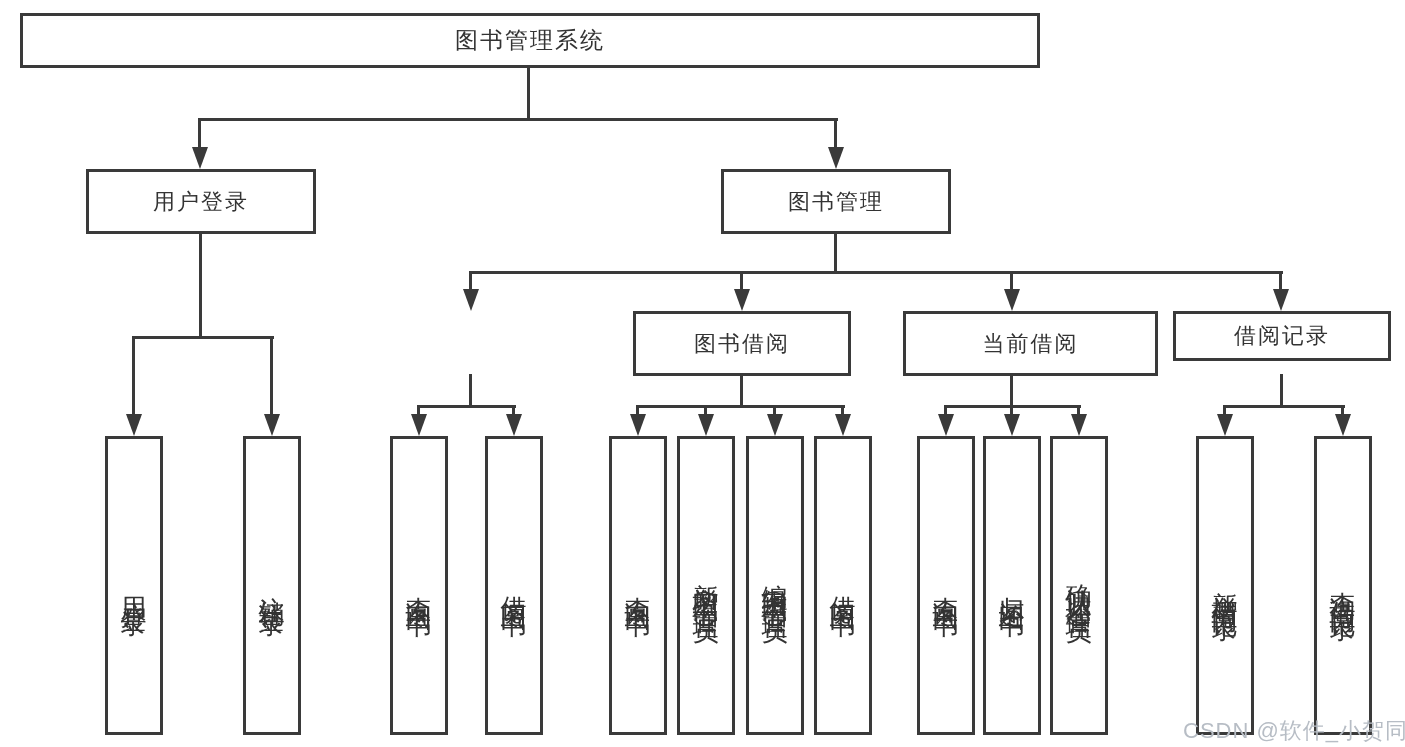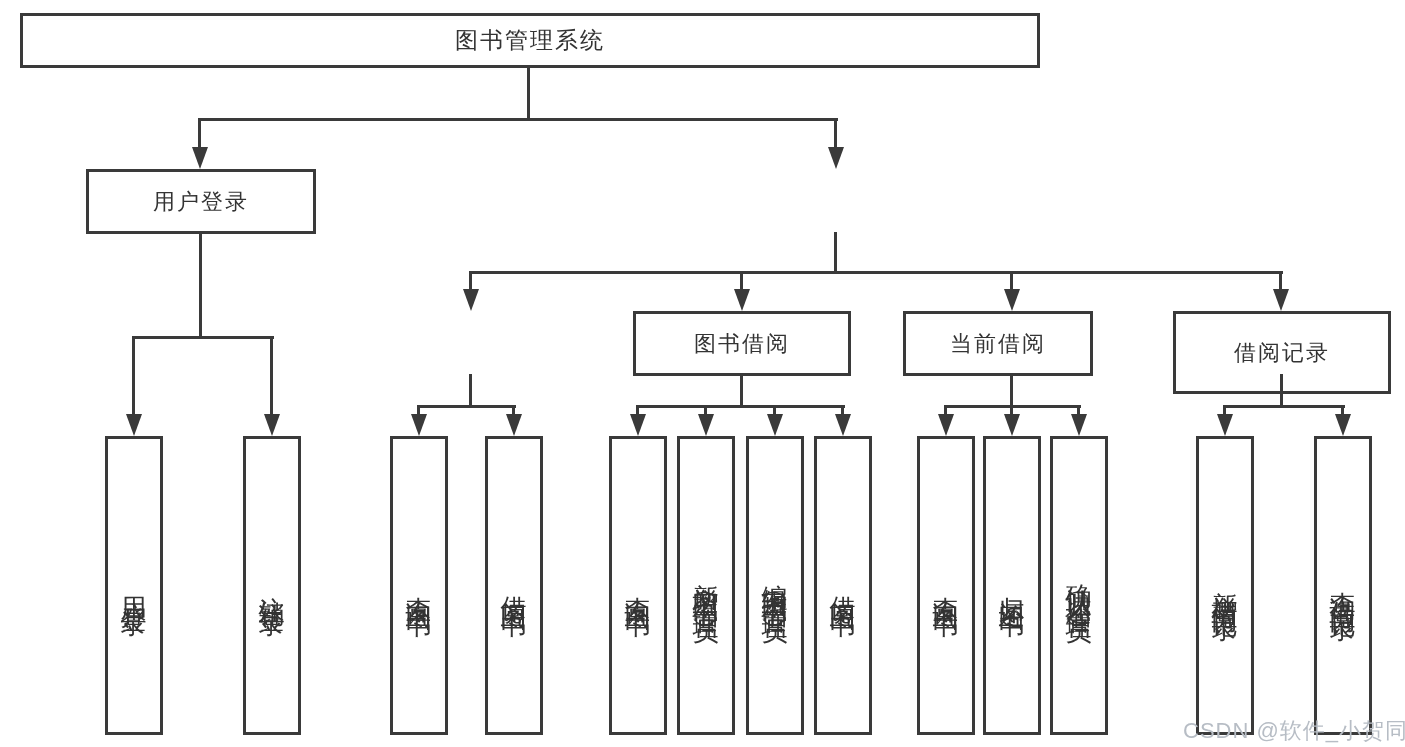--- a/index.html
+++ b/index.html
@@ -32,28 +32,31 @@
 
 <div class="canvas">
 
   <div class="box h root" style="left:20px;top:13px;width:1020px;height:55px;text-align:right;">
     <span>图书管理系统</span>
   </div>
 
   <div class="box h" style="left:86px;top:169px;width:230px;height:65px;">
     <span>用户登录</span>
   </div>
+  <div class="box h" style="left:721px;top:169px;width:230px;height:65px;">
+    <span>图书管理</span>
+  </div>
 
   <div class="box h" style="left:633px;top:311px;width:218px;height:65px;">
     <span>图书借阅</span>
   </div>
-  <div class="box h" style="left:903px;top:311px;width:190px;height:65px;">
+  <div class="box h" style="left:903px;top:311px;width:255px;height:65px;">
     <span>当前借阅</span>
   </div>
-  <div class="box h" style="left:1173px;top:311px;width:218px;height:83px;">
+  <div class="box h" style="left:1173px;top:311px;width:218px;height:50px;">
     <span>借阅记录</span>
   </div>
 
   <div class="box v" style="left:105px;top:436px;width:58px;height:299px;">
     <span>用户登录</span>
   </div>
   <div class="box v" style="left:243px;top:436px;width:58px;height:299px;">
     <span>注销登录</span>
   </div>
 

